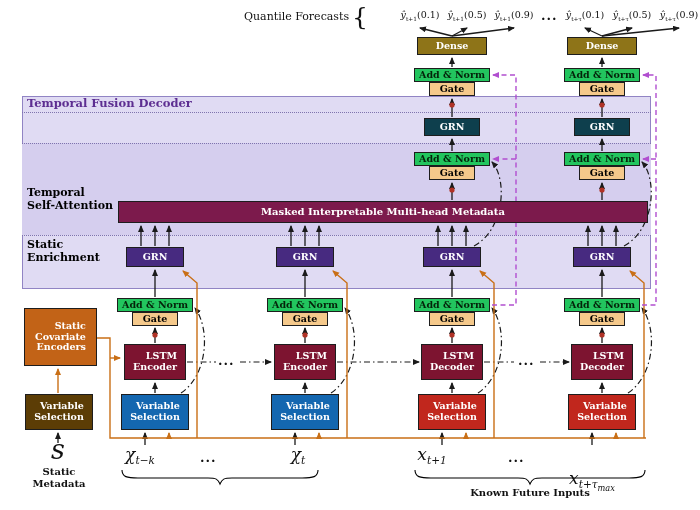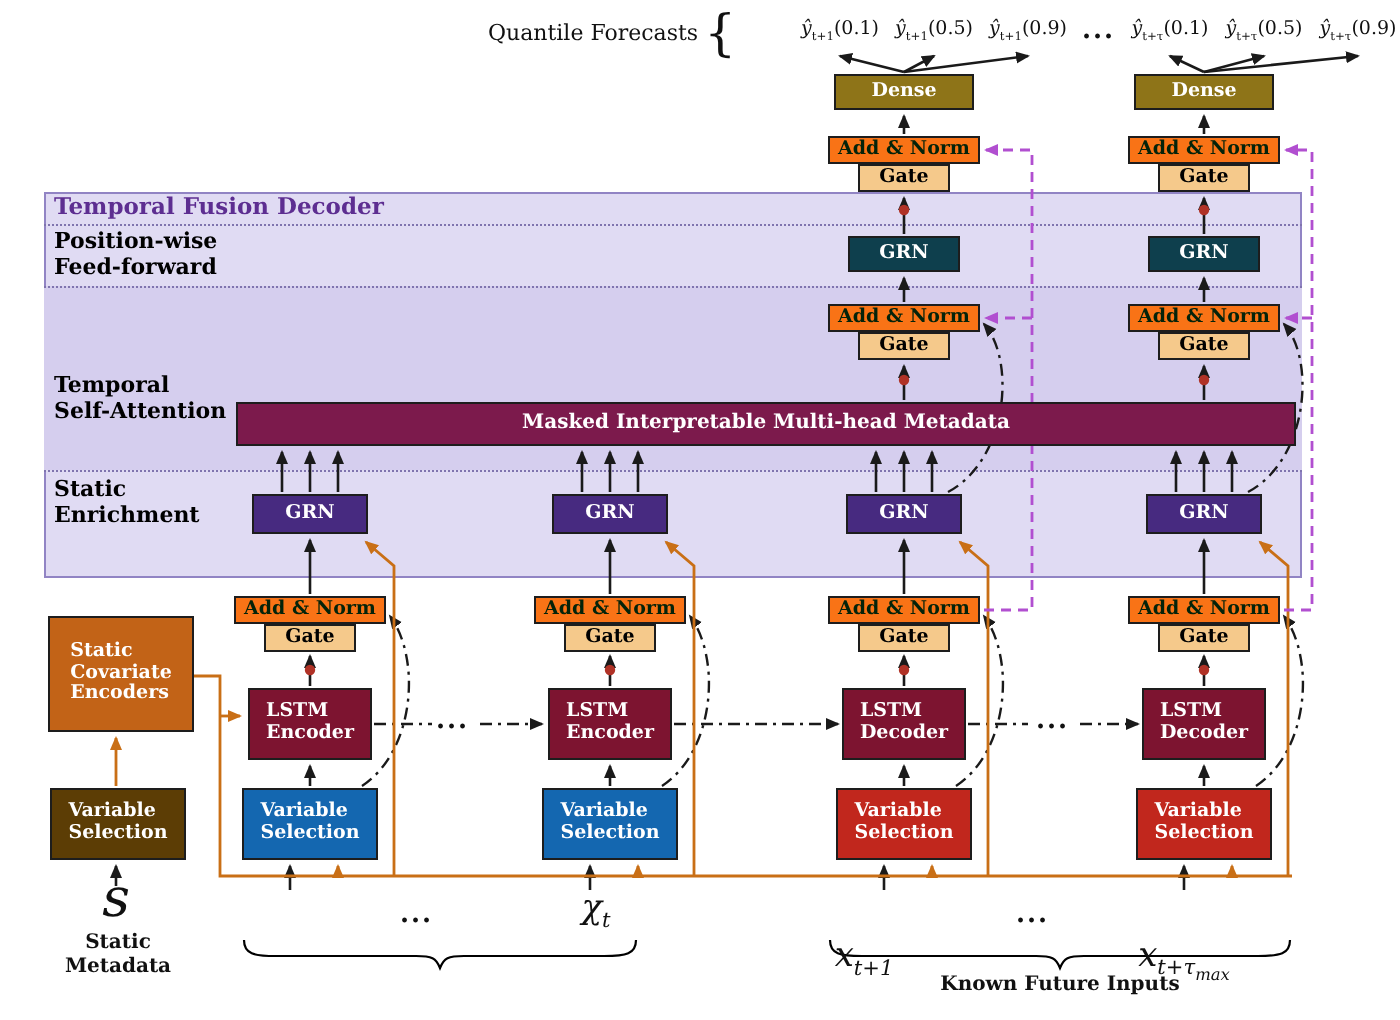--- a/index.html
+++ b/index.html
@@ -8,24 +8,24 @@
           font-family:"DejaVu Serif",serif;overflow:hidden;color:#111}
 
   
   .decoder-bg{position:absolute;left:22px;top:96px;width:629px;height:193px;
               background:#E0DBF3;border:1px solid #9184C4}
   .attn-band{position:absolute;left:22px;top:143px;width:629px;height:92px;background:#D5CEEE}
   .sep{position:absolute;left:22px;width:629px;border-top:1.5px dotted #7F74AE;height:0}
 
   
   .box{position:absolute;display:flex;align-items:center;justify-content:center;
-       text-align:left;font-weight:bold;font-size:9.5px;line-height:1.12;
+       text-align:right;font-weight:bold;font-size:9.5px;line-height:1.12;
        color:#fff;border:1px solid #1d1d1d;white-space:pre-line;z-index:3}
   .dense{background:#8E7418}
-  .addnorm{background:#f97316;color:#04230a}
+  .addnorm{background:#22c55e;color:#04230a}
   .gate{background:#F5C98B;color:#000}
   .grnff{background:#0E3F4D}
   .grnse{background:#472A80}
   .attnbar{background:#7C1A4C;font-size:10px}
   .lstm{background:#7D1430}
   .vsb{background:#1467B0}
   .vsr{background:#C1271D}
   .sce{background:#C26317}
   .vss{background:#5C3D05}
 
@@ -194,22 +194,20 @@
   <div class="qitem" style="left:657px;top:9px;width:44px"><span class="mi">ŷ</span><sub>t+τ</sub><span>(0.9)</span></div>
 
   <div class="box dense" style="left:417px;top:37px;width:70px;height:18px">Dense</div>
   <div class="box dense" style="left:567px;top:37px;width:70px;height:18px">Dense</div>
   <div class="box addnorm" style="left:414px;top:68px;width:76px;height:14px">Add &amp; Norm</div>
   <div class="box gate" style="left:429px;top:82px;width:46px;height:14px">Gate</div>
   <div class="box addnorm" style="left:564px;top:68px;width:76px;height:14px">Add &amp; Norm</div>
   <div class="box gate" style="left:579px;top:82px;width:46px;height:14px">Gate</div>
 
   <div class="lbl decoder-title" style="left:27px;top:97px">Temporal Fusion Decoder</div>
-  <div class="lbl" style="left:27px;top:114px">Position-wise
-Feed-forward</div>
   <div class="lbl" style="left:27px;top:186px">Temporal
 Self-Attention</div>
   <div class="lbl" style="left:27px;top:238px">Static
 Enrichment</div>
 
   <div class="box grnff" style="left:424px;top:118px;width:56px;height:18px">GRN</div>
   <div class="box grnff" style="left:574px;top:118px;width:56px;height:18px">GRN</div>
 
   <div class="box addnorm" style="left:414px;top:152px;width:76px;height:14px">Add &amp; Norm</div>
   <div class="box gate" style="left:429px;top:166px;width:46px;height:14px">Gate</div>
@@ -254,21 +252,22 @@
 
   <div class="box sce" style="left:24px;top:308px;width:73px;height:58px">Static
 Covariate
 Encoders</div>
   <div class="box vss" style="left:25px;top:394px;width:68px;height:36px">Variable
 Selection</div>
   <div class="ssym" style="left:42px;top:434px;width:32px">s</div>
   <div class="caption" style="left:24px;top:466px;width:70px">Static
 Metadata</div>
 
+  <div class="math" style="left:108px;top:444px;width:64px"><span>χ</span><sub>t−k</sub></div>
   <div class="ell" style="left:200px;top:450px">...</div>
   <div class="math" style="left:278px;top:444px;width:40px"><span>χ</span><sub>t</sub></div>
-  <div class="math" style="left:404px;top:468px;width:56px"><span>x</span><sub>t+1</sub></div>
+  <div class="math" style="left:404px;top:444px;width:56px"><span>x</span><sub>t+1</sub></div>
   <div class="ell" style="left:508px;top:450px">...</div>
   <div class="math" style="left:552px;top:468px;width:80px"><span>x</span><sub><span>t+τ</span><sub class="ss">max</sub></sub></div>
 
   <div class="caption" style="left:450px;top:487px;width:160px">Known Future Inputs</div>
 
 </div>
 
 </body></html>

